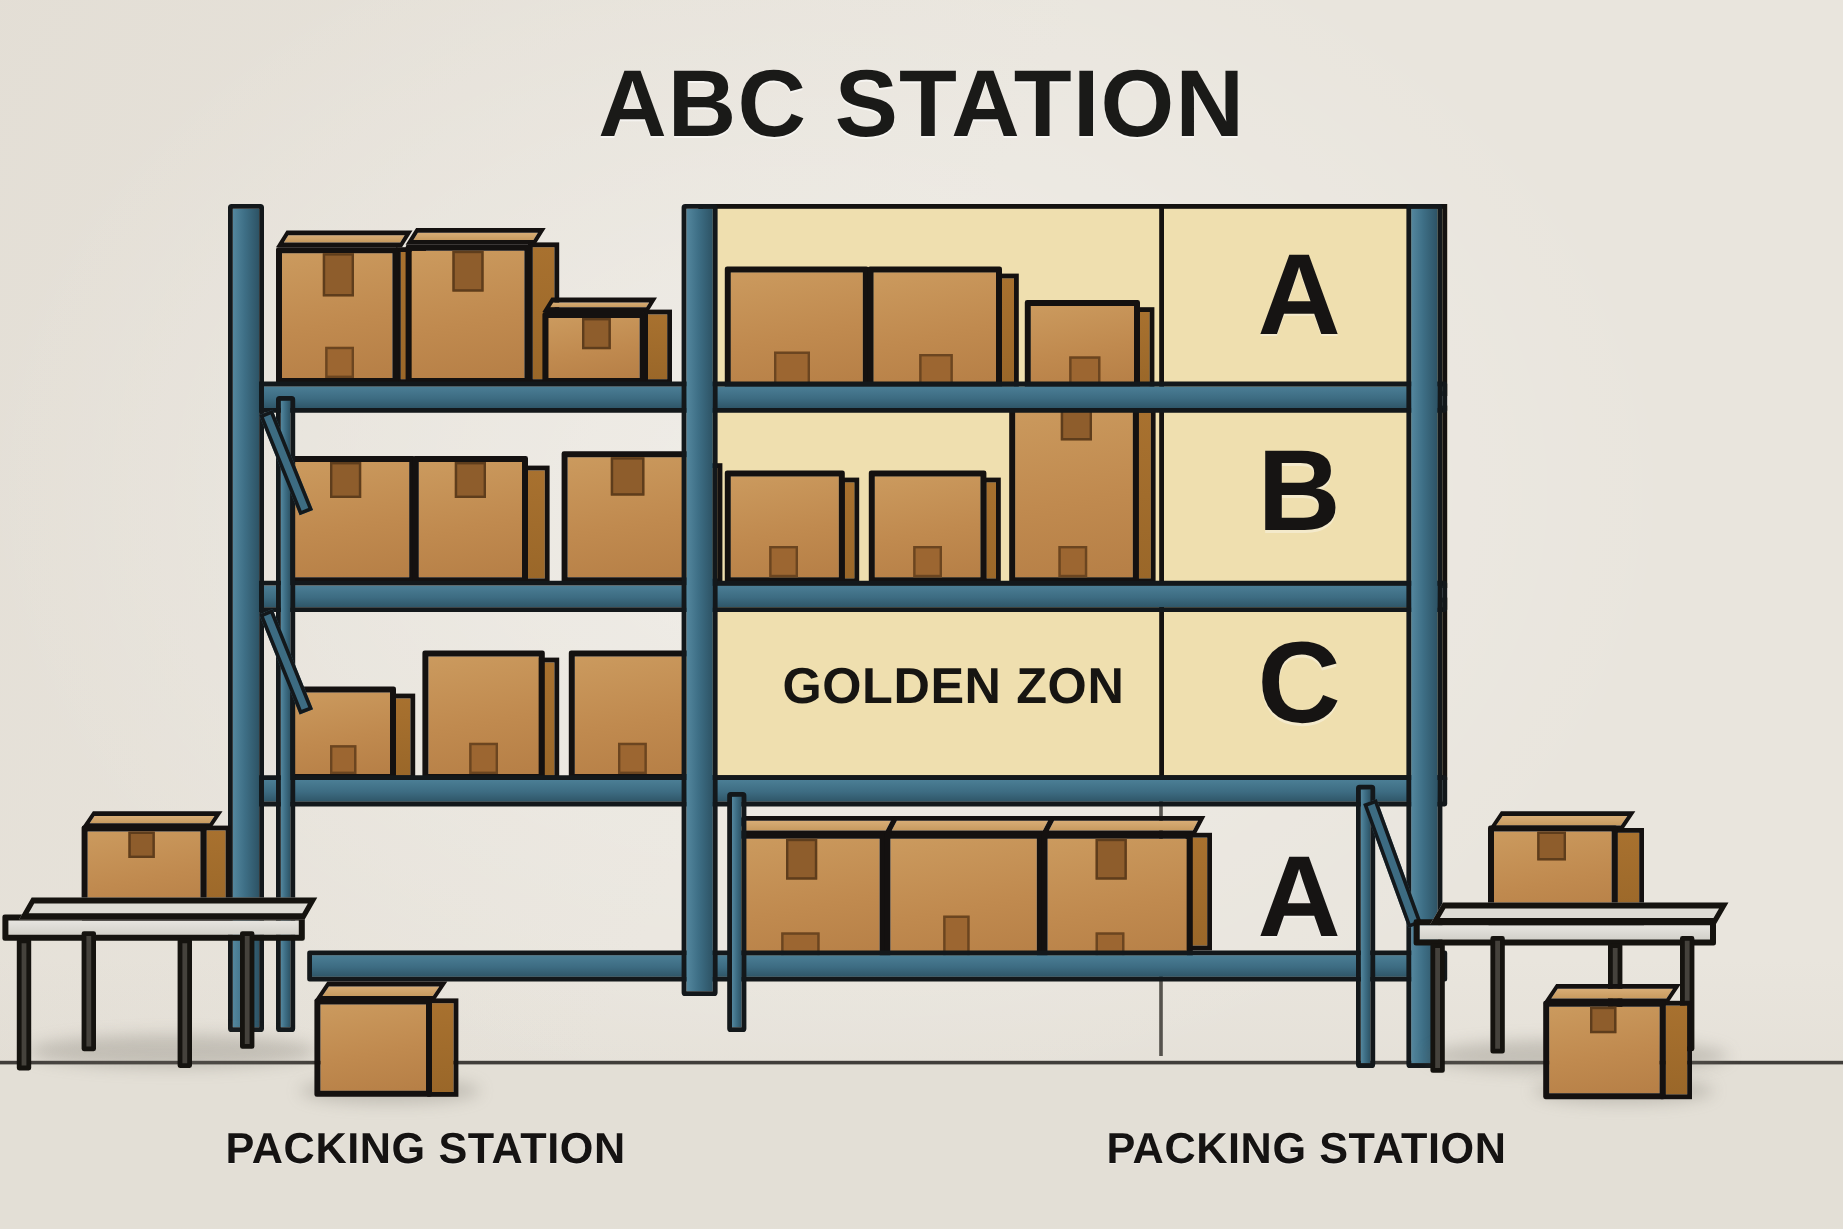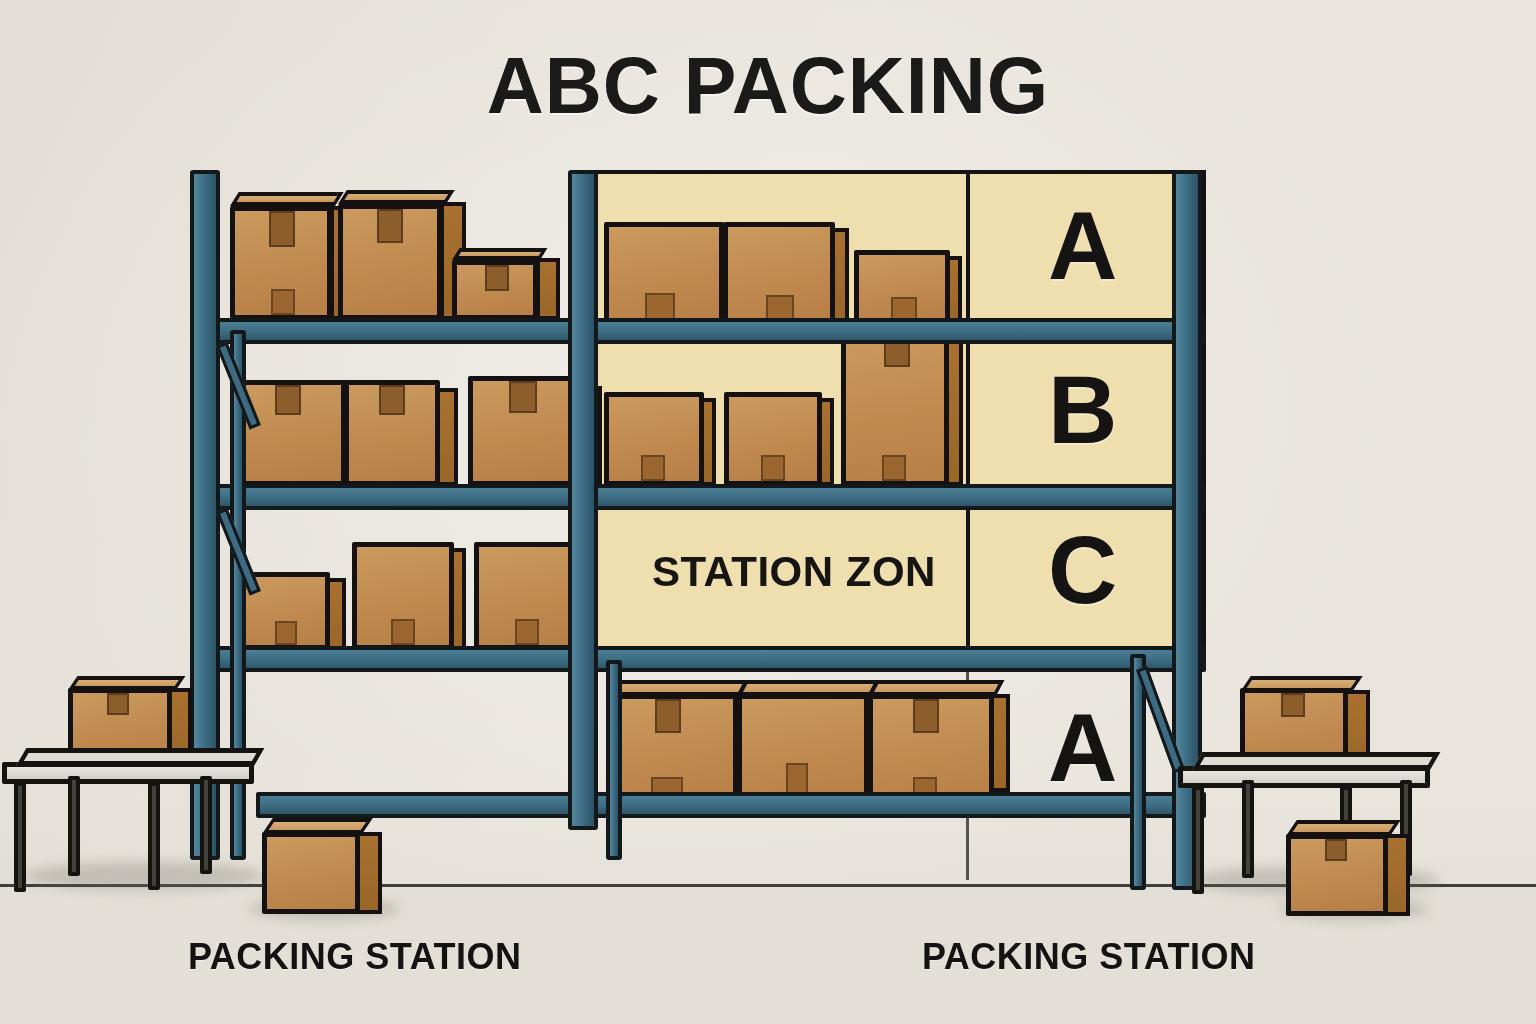--- a/index.html
+++ b/index.html
@@ -193,40 +193,40 @@
     text-shadow: 0 1px 0 rgba(255,255,255,0.5);
   }
 </style>
 </head>
 <body>
 
 <div id="stage">
 
   <div id="grain"></div>
 
-  <div id="title">ABC PACKING</div>
+  <div id="title">ABC STATION</div>
 
   <div id="floor-fill"></div>
   <div id="floor-line"></div>
 
   <div id="rack">
 
     <div class="zone-panel" style="left:396px; top:0px; width:624px; height:160px;"></div>
     <div class="zone-panel" style="left:396px; top:168px; width:624px; height:152px;"></div>
     <div class="zone-panel" style="left:396px; top:328px; width:624px; height:152px;"></div>
 
     <div style="position:absolute; left:780px; top:0px; width:4px; height:480px; background:#141210;"></div>
     <div style="position:absolute; left:780px; top:480px; width:3px; height:230px; background:#24211d; opacity:.75;"></div>
 
     <div class="zone-letter" style="left:862px; top:28px;">A</div>
     <div class="zone-letter" style="left:862px; top:192px;">B</div>
     <div class="zone-letter" style="left:862px; top:352px;">C</div>
     <div class="zone-letter" style="left:862px; top:530px;">A</div>
 
-    <div class="golden-label" style="left:466px; top:378px; width:312px;">STATION ZON</div>
+    <div class="golden-label" style="left:466px; top:378px; width:312px;">GOLDEN ZON</div>
 
     <div class="box" style="left:44px; top:22px; width:125px; height:128px;">
       <div class="top" style="left:0; top:0; width:105px; height:14px; transform:skewX(-32deg); transform-origin:bottom left;"></div>
       <div class="side" style="left:100px; top:14px; width:25px; height:114px;"></div>
       <div class="front" style="width:102px; height:114px;">
         <div class="tape-top" style="left:34px; top:0; width:26px; height:36px;"></div>
         <div class="tape-bottom" style="left:36px; bottom:0; width:24px; height:26px;"></div>
       </div>
     </div>
 

